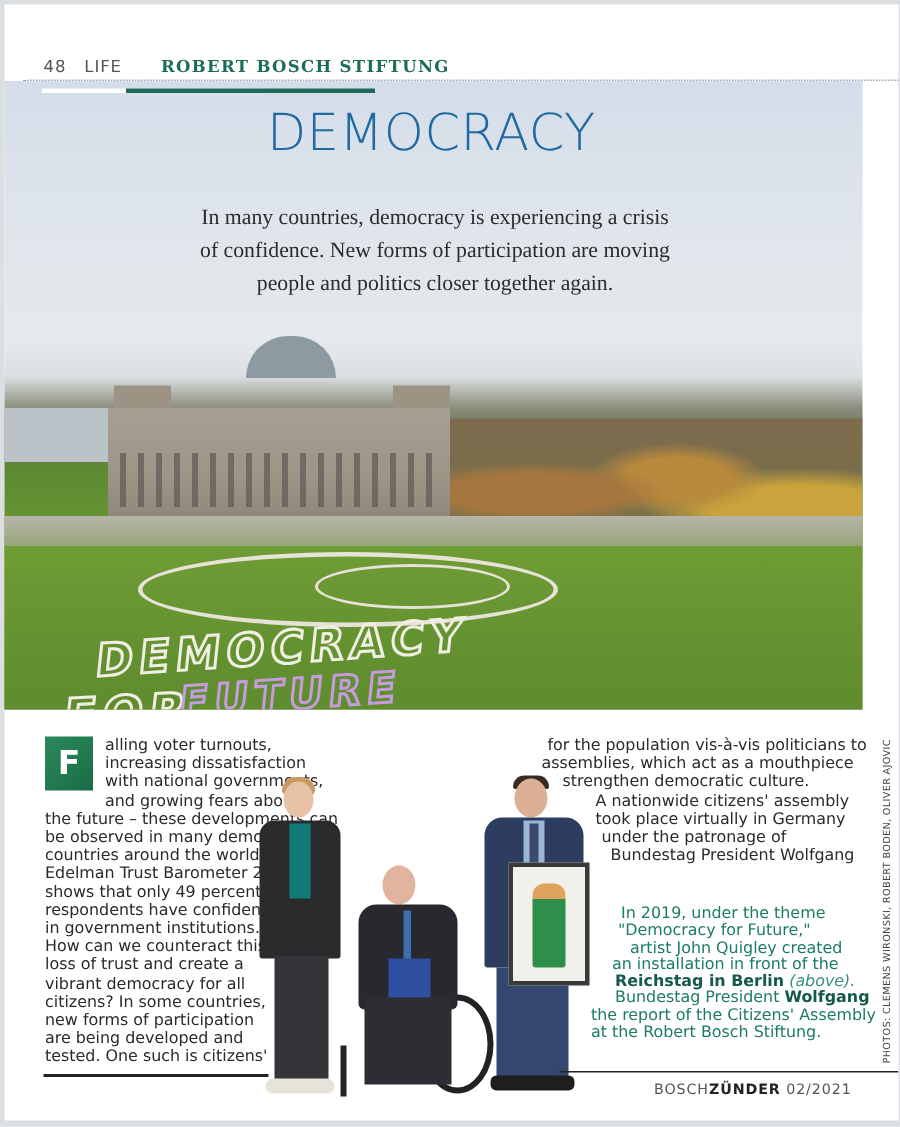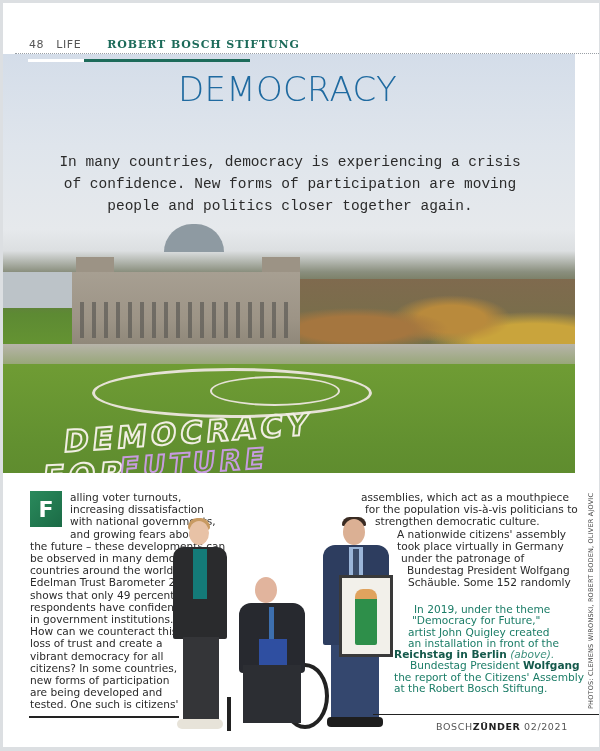--- a/index.html
+++ b/index.html
@@ -38,22 +38,22 @@
   }
   .hero-accent-green {
     position: absolute; left: 84px; top: 5px; height: 3px; width: 166px; background: #1d6b5a;
   }
   .hero-title {
     position: absolute; left: 0; top: 17px; width: 575px; text-align: center;
     font-family: "DejaVu Sans", sans-serif; font-weight: 200; font-size: 34px; line-height: 36px;
     color: #1f6aa0; letter-spacing: 0.3px;
   }
   .hero-dek {
-    position: absolute; left: 40px; top: 97px; width: 500px; text-align: center;
-    font-family: Liberation Mono, monospace; font-size: 14.5px; line-height: 22px; color: #2b2b2b;
+    position: absolute; left: 40px; top: 80px; width: 500px; text-align: center;
+    font-family: Liberation Serif, serif; font-size: 14.5px; line-height: 22px; color: #2b2b2b;
   }
 
   
   .skyline-left {
     position: absolute; left: 0; top: 218px; width: 72px; height: 36px; background: #bcc3c8;
   }
   .reichstag {
     position: absolute; left: 72px; top: 218px; width: 228px; height: 78px;
     background: linear-gradient(180deg, #a79f92 0%, #9d9486 60%, #8c8577 100%);
   }
@@ -227,28 +227,27 @@
     <span class="body-line">How can we counteract this</span>
     <span class="body-line">loss of trust and create a</span>
     <span class="body-line">vibrant democracy for all</span>
     <span class="body-line">citizens? In some countries,</span>
     <span class="body-line">new forms of participation</span>
     <span class="body-line">are being developed and</span>
     <span class="body-line">tested. One such is citizens'</span>
   </div>
 
   <div class="body-text col2">
+    <span class="body-line" style="padding-left:4px">for the population vis-à-vis politicians to</span>
     <span class="body-line">assemblies, which act as a mouthpiece</span>
-    <span class="body-line" style="padding-left:4px">for the population vis-à-vis politicians to</span>
     <span class="body-line" style="padding-left:14px">strengthen democratic culture.</span>
     <span class="body-line" style="padding-left:36px">A nationwide citizens' assembly</span>
     <span class="body-line" style="padding-left:36px">took place virtually in Germany</span>
     <span class="body-line" style="padding-left:40px">under the patronage of</span>
     <span class="body-line" style="padding-left:46px">Bundestag President Wolfgang</span>
-    <span class="body-line" style="padding-left:47px">Schäuble. Some 152 randomly</span>
   </div>
 
   <div class="people">
     <div class="person p1-hair"></div>
     <div class="person p1-head"></div>
     <div class="person p1-body"></div>
     <div class="person p1-shirt"></div>
     <div class="person p1-legs"></div>
     <div class="person p1-shoes"></div>
 
@@ -267,23 +266,23 @@
     <div class="person p3-tie"></div>
     <div class="person p3-legs"></div>
     <div class="person p3-shoes"></div>
     <div class="person frame"></div>
     <div class="person frame-fig"></div>
   </div>
 
   <div class="caption">
     <span class="cap-line" style="padding-left:20px">In 2019, under the theme</span>
     <span class="cap-line" style="padding-left:18px">"Democracy for Future,"</span>
-    <span class="cap-line" style="padding-left:14px">artist John Quigley created</span>
+    <span class="cap-line" style="padding-left:26px">artist John Quigley created</span>
     <span class="cap-line" style="padding-left:14px">an installation in front of the</span>
-    <span class="cap-line" style=""><b>Reichstag in Berlin</b> <i>(above).</i></span>
+    <span class="cap-line" style="padding-left:16px"><b>Reichstag in Berlin</b> <i>(above).</i></span>
     <span class="cap-line" style="padding-left:16px"><span>Bundestag President </span><b>Wolfgang</b></span>
     <span class="cap-line">the report of the Citizens' Assembly</span>
     <span class="cap-line">at the Robert Bosch Stiftung.</span>
   </div>
 
   <div class="foot-rule-left"></div>
   <div class="foot-rule-right"></div>
   <div class="footer">
     <span>BOSCH</span><span class="mag-bold">ZÜNDER</span>
     <span>02/2021</span>

